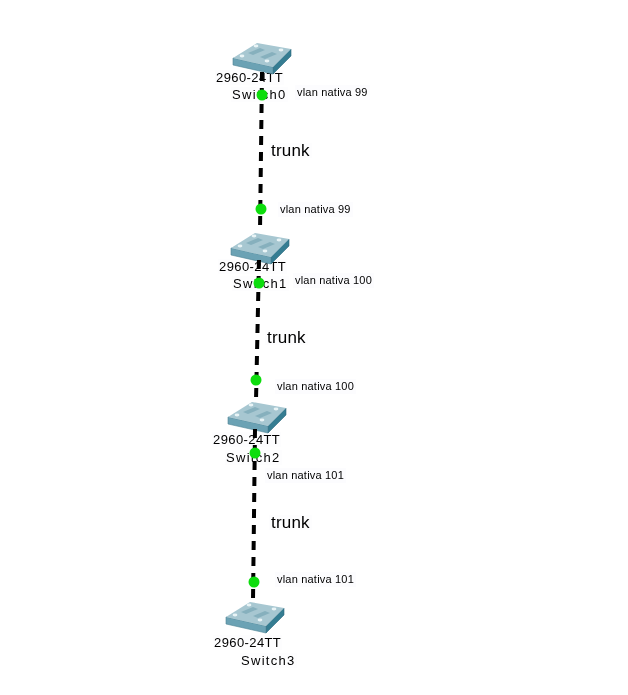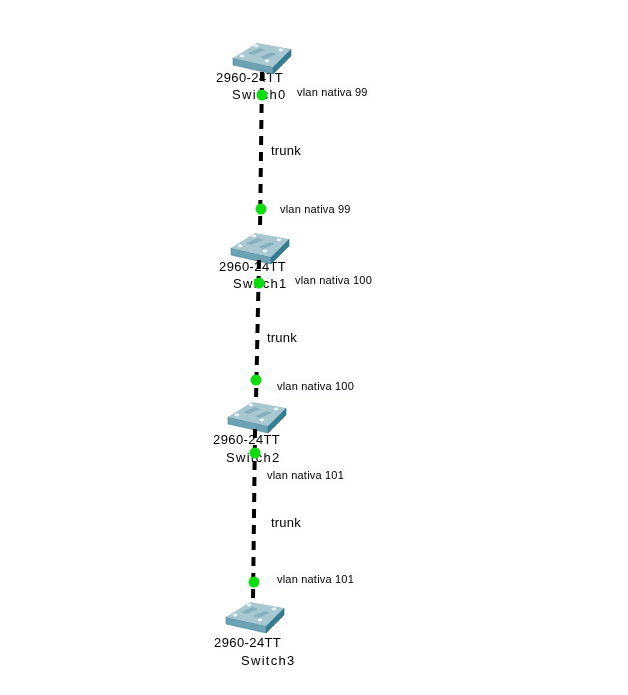--- a/index.html
+++ b/index.html
@@ -12,21 +12,21 @@
   .dev-label{
     position:absolute;z-index:1;font-size:13px;line-height:15px;white-space:nowrap;
     letter-spacing:0.4px;background:#fdfdfe;padding:0 1px;
   }
   .dev-name{letter-spacing:1.3px;}
   .note-label{
     position:absolute;z-index:4;font-size:11px;line-height:15px;white-space:nowrap;
     letter-spacing:0.2px;background:#fcfcfe;padding:0 2px;
   }
   .trunk-label{
-    position:absolute;z-index:4;font-size:13px;line-height:15px;white-space:nowrap;
+    position:absolute;z-index:4;font-size:17px;line-height:15px;white-space:nowrap;
     background:#fdfdfe;padding:0 2px;letter-spacing:0.2px;
   }
   
   .face-top{fill:#a7c7d1;}
   .face-front{fill:#6ba2b4;stroke:#4f8496;stroke-width:0.6;}
   .face-side{fill:#357d92;stroke:#2c6a7e;stroke-width:0.6;}
   .screw{fill:#e9f4f6;}
   .slot{fill:#86b0bd;}
 </style>
 </head>

